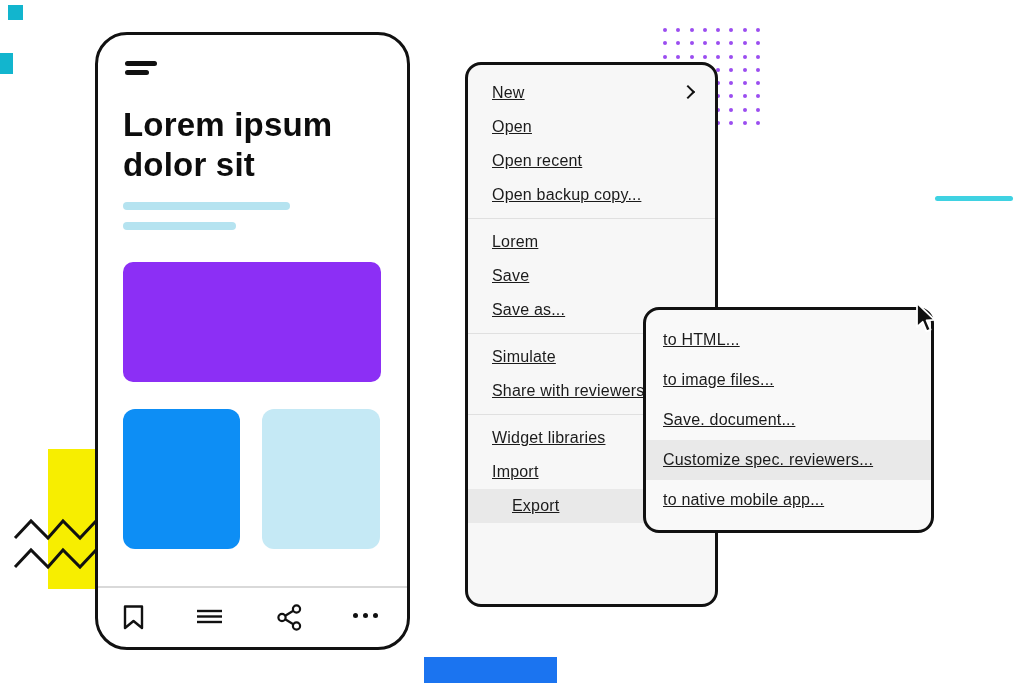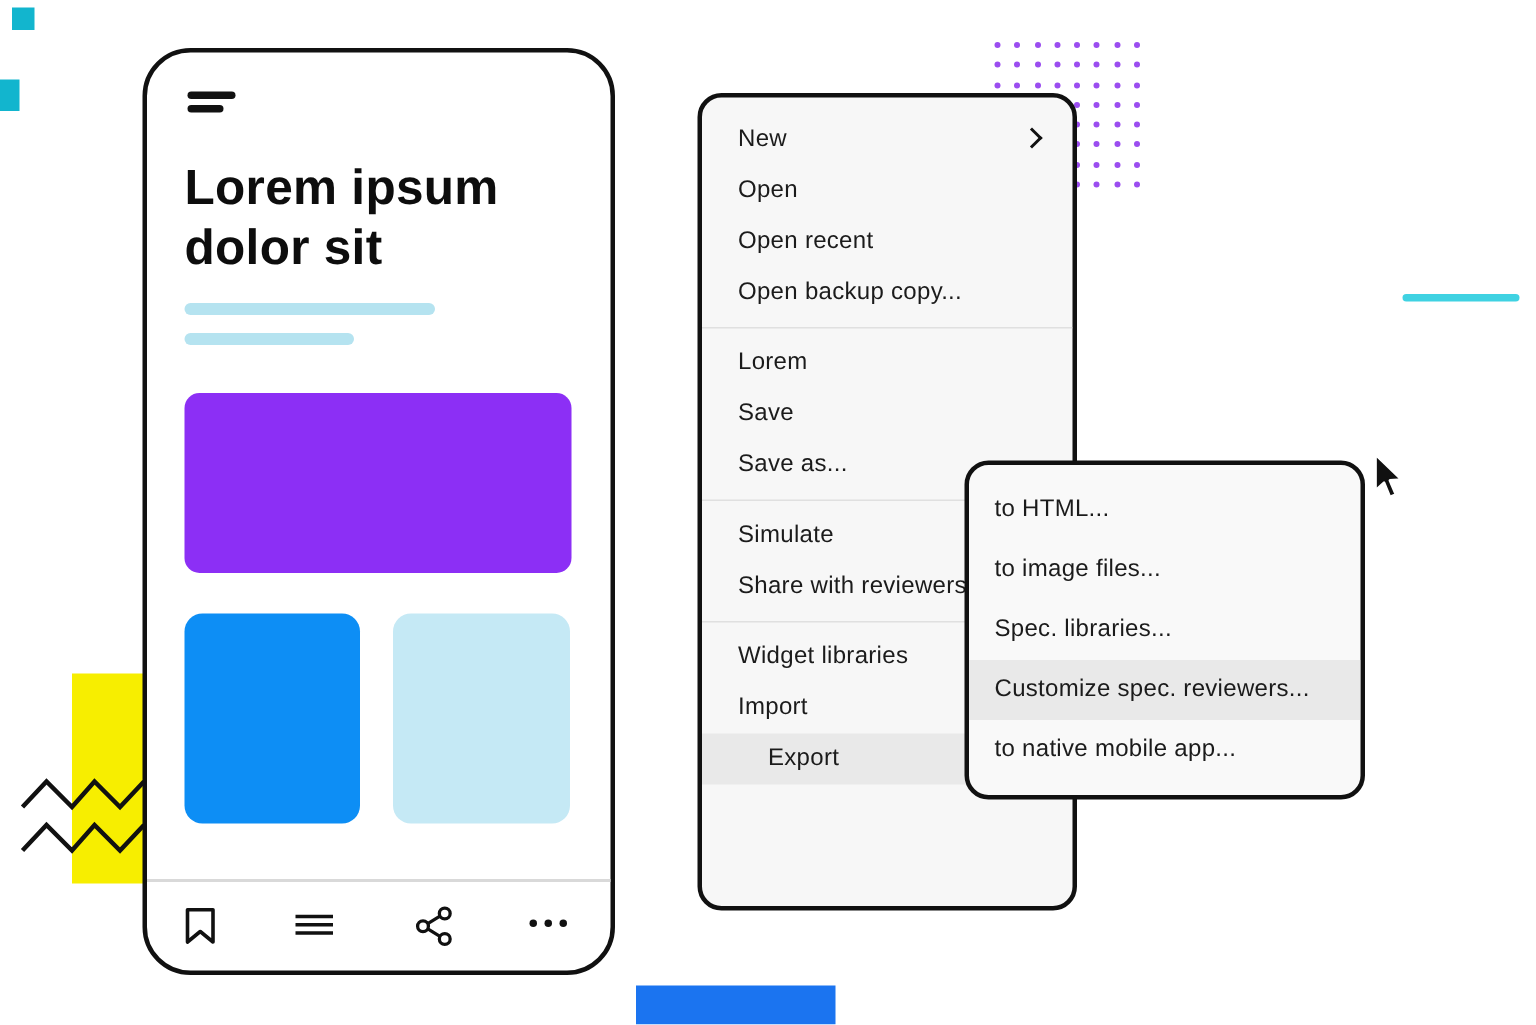--- a/index.html
+++ b/index.html
@@ -45,33 +45,33 @@
   .more-dots i{width:5px;height:5px;border-radius:50%;background:var(--outline);}
 
   
   .menu{
     left:465px;top:62px;width:253px;height:545px;box-sizing:border-box;
     background:var(--menu_bg);border:3px solid var(--outline);border-radius:16px;
     padding:11px 0;z-index:3;overflow:hidden;
   }
   .menu-item{
     height:34px;line-height:34px;padding-left:24px;position:relative;
-    font-size:16px;letter-spacing:.2px;color:#1b1b1b;font-weight:500;white-space:nowrap;
+    font-size:16px;letter-spacing:.2px;color:#1b1b1b;font-weight:500;white-space:nowrap;text-decoration:underline;
   }
   .menu-item.hl{background:var(--menu_highlight);padding-left:44px;}
   .menu-sep{height:1px;background:#e0e0e0;margin:6px 0;}
   .chev{
     position:absolute;right:22px;top:50%;width:8px;height:8px;
     border-top:2.5px solid var(--outline);border-right:2.5px solid var(--outline);
     transform:translateY(-60%) rotate(45deg);
   }
 
   
   .submenu{
-    left:643px;top:307px;width:267px;height:226px;box-sizing:border-box;
+    left:643px;top:307px;width:291px;height:226px;box-sizing:border-box;
     background:#f9f9f9;border:3px solid var(--outline);border-radius:16px;
     padding:10px 0;z-index:4;overflow:hidden;
   }
   .submenu .menu-item{height:40px;line-height:40px;padding-left:17px;}
 
   
   .cursor{left:913px;top:301px;z-index:5;}
 </style>
 </head>
 <body>
@@ -199,20 +199,20 @@
     <div class="menu-item"><span>Share with reviewers</span></div>
     <div class="menu-sep"></div>
     <div class="menu-item"><span>Widget libraries</span></div>
     <div class="menu-item"><span>Import</span></div>
     <div class="menu-item hl"><span>Export</span><span class="chev"></span></div>
   </div>
 
 <div class="abs submenu" id="export-submenu">
     <div class="menu-item"><span>to HTML...</span></div>
     <div class="menu-item"><span>to image files...</span></div>
-    <div class="menu-item"><span>Spec. libraries...</span></div>
+    <div class="menu-item"><span>Save. document...</span></div>
     <div class="menu-item hl"><span>Customize spec. reviewers...</span></div>
     <div class="menu-item"><span>to native mobile app...</span></div>
   </div>
 
 <svg class="abs cursor" width="26" height="34" viewBox="0 0 26 34">
   <path d="M4 2 L4 26 L9.7 20.8 L13.6 30.4 L17.6 28.6 L13.6 19.3 L21.5 18.8 Z" fill="#111" stroke="#fff" stroke-width="1.8" stroke-linejoin="round"></path>
 </svg>
 
 </body></html>

